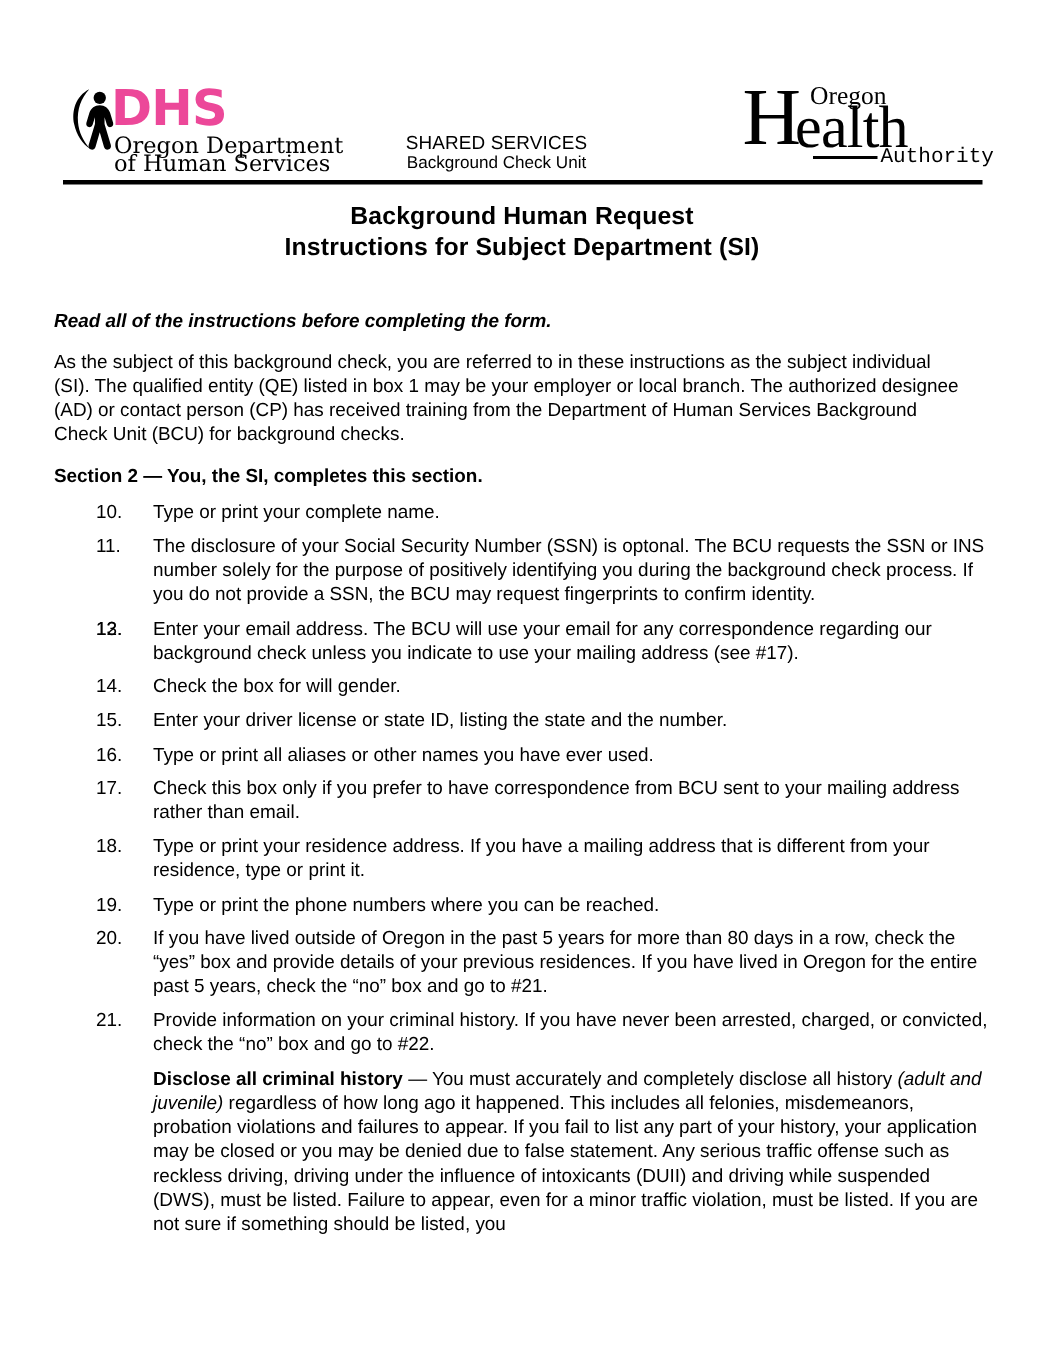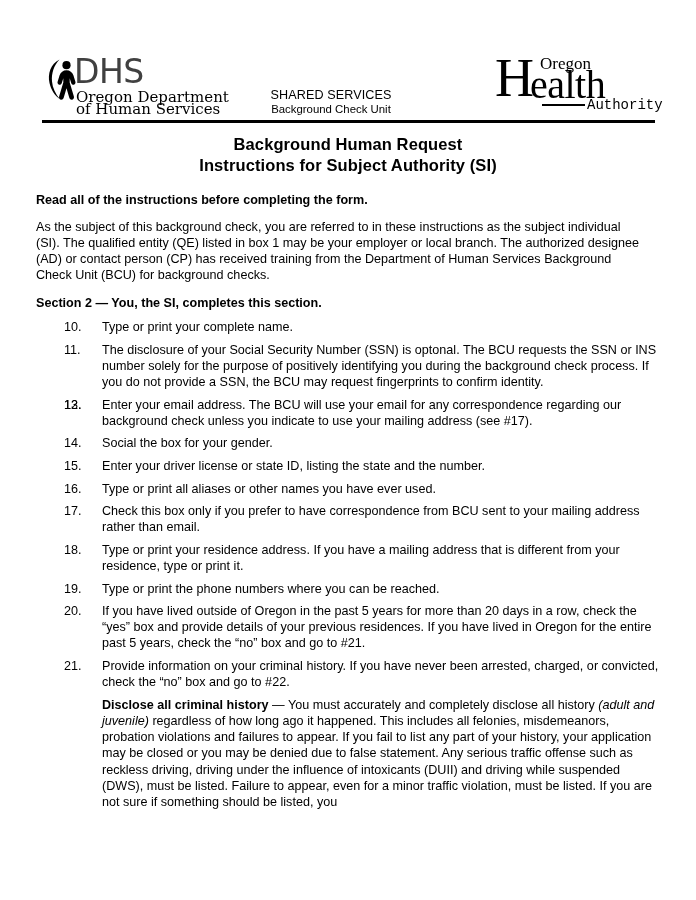--- a/index.html
+++ b/index.html
@@ -46,24 +46,24 @@
     top: 0;
     width: 34px;
     height: 42px;
   }
   .dhs-letters {
     position: absolute;
     left: 28px;
     top: -3px;
     font-family: "DejaVu Sans", sans-serif;
     font-size: 33px;
-    font-weight: 400;
+    font-weight: 700;
     letter-spacing: -0.5px;
     line-height: 1;
-    color: #404040;
+    color: #ec4899;
   }
   .dhs-sub {
     position: absolute;
     left: 30px;
     top: 34px;
     font-family: "DejaVu Serif", serif;
     font-size: 15px;
     line-height: 11.6px;
     color: #000;
     white-space: nowrap;
@@ -171,22 +171,23 @@
   .body {
     position: absolute;
     left: 36px;
     top: 192px;
     width: 624px;
     font-size: 12.6px;
     line-height: 16.1px;
   }
   .lead {
     font-weight: bold;
+    font-style: italic;
     font-size: 12.6px;
-    margin: 0 0 11px 0;
+    margin: 14px 0 11px 0;
     line-height: 16px;
   }
   .intro {
     margin: 0 16px 12px 0;
     line-height: 16.1px;
     text-align: left;
   }
   .section-head {
     font-weight: bold;
     margin: 0 0 8px 0;
@@ -276,21 +277,21 @@
       <span class="oha-oregon">Oregon</span>
       <span class="oha-rule-short"></span>
       <span class="oha-authority">Authority</span>
     </div>
 
     <div class="header-rule"></div>
   </div>
 
   <div class="title-block">
     <div class="t">Background Human Request</div>
-    <div class="t">Instructions for Subject Authority (SI)</div>
+    <div class="t">Instructions for Subject Department (SI)</div>
   </div>
 
   <div class="body">
 
     <p class="lead">Read all of the instructions before completing the form.</p>
 
     <p class="intro">As the subject of this background check, you are referred to in these instructions as the subject individual (SI). The qualified entity (QE) listed in box 1 may be your employer or local branch. The authorized designee (AD) or contact person (CP) has received training from the Department of Human Services Background Check Unit (BCU) for background checks.</p>
 
     <p class="section-head">Section 2 — You, the SI, completes this section.</p>
 
@@ -305,21 +306,21 @@
       </li>
       <li>
         <span class="num">12.</span>
       </li>
       <li>
         <span class="num">13.</span>
         <span class="item-text">Enter your email address. The BCU will use your email for any correspondence regarding our background check unless you indicate to use your mailing address (see #17).</span>
       </li>
       <li>
         <span class="num">14.</span>
-        <span class="item-text">Social the box for your gender.</span>
+        <span class="item-text">Check the box for will gender.</span>
       </li>
       <li>
         <span class="num">15.</span>
         <span class="item-text">Enter your driver license or state ID, listing the state and the number.</span>
       </li>
       <li>
         <span class="num">16.</span>
         <span class="item-text">Type or print all aliases or other names you have ever used.</span>
       </li>
       <li>
@@ -329,21 +330,21 @@
       <li>
         <span class="num">18.</span>
         <span class="item-text">Type or print your residence address. If you have a mailing address that is different from your residence, type or print it.</span>
       </li>
       <li>
         <span class="num">19.</span>
         <span class="item-text">Type or print the phone numbers where you can be reached.</span>
       </li>
       <li>
         <span class="num">20.</span>
-        <span class="item-text">If you have lived outside of Oregon in the past 5 years for more than 20 days in a row, check the “yes” box and provide details of your previous residences. If you have lived in Oregon for the entire past 5 years, check the “no” box and go to #21.</span>
+        <span class="item-text">If you have lived outside of Oregon in the past 5 years for more than 80 days in a row, check the “yes” box and provide details of your previous residences. If you have lived in Oregon for the entire past 5 years, check the “no” box and go to #21.</span>
       </li>
       <li>
         <span class="num">21.</span>
         <span class="item-text">Provide information on your criminal history. If you have never been arrested, charged, or convicted, check the “no” box and go to #22.</span>
         <span class="subpara"><span class="b">Disclose all criminal history</span><span> — </span><span>You must accurately and completely disclose all history </span><span class="i">(adult and juvenile)</span><span> regardless of how long ago it happened. This includes all felonies, misdemeanors, probation violations and failures to appear. If you fail to list any part of your history, your application may be closed or you may be denied due to false statement. Any serious traffic offense such as reckless driving, driving under the influence of intoxicants (DUII) and driving while suspended (DWS), must be listed. Failure to appear, even for a minor traffic violation, must be listed. If you are not sure if something should be listed, you</span></span>
       </li>
     </ol>
   </div>
 
 

